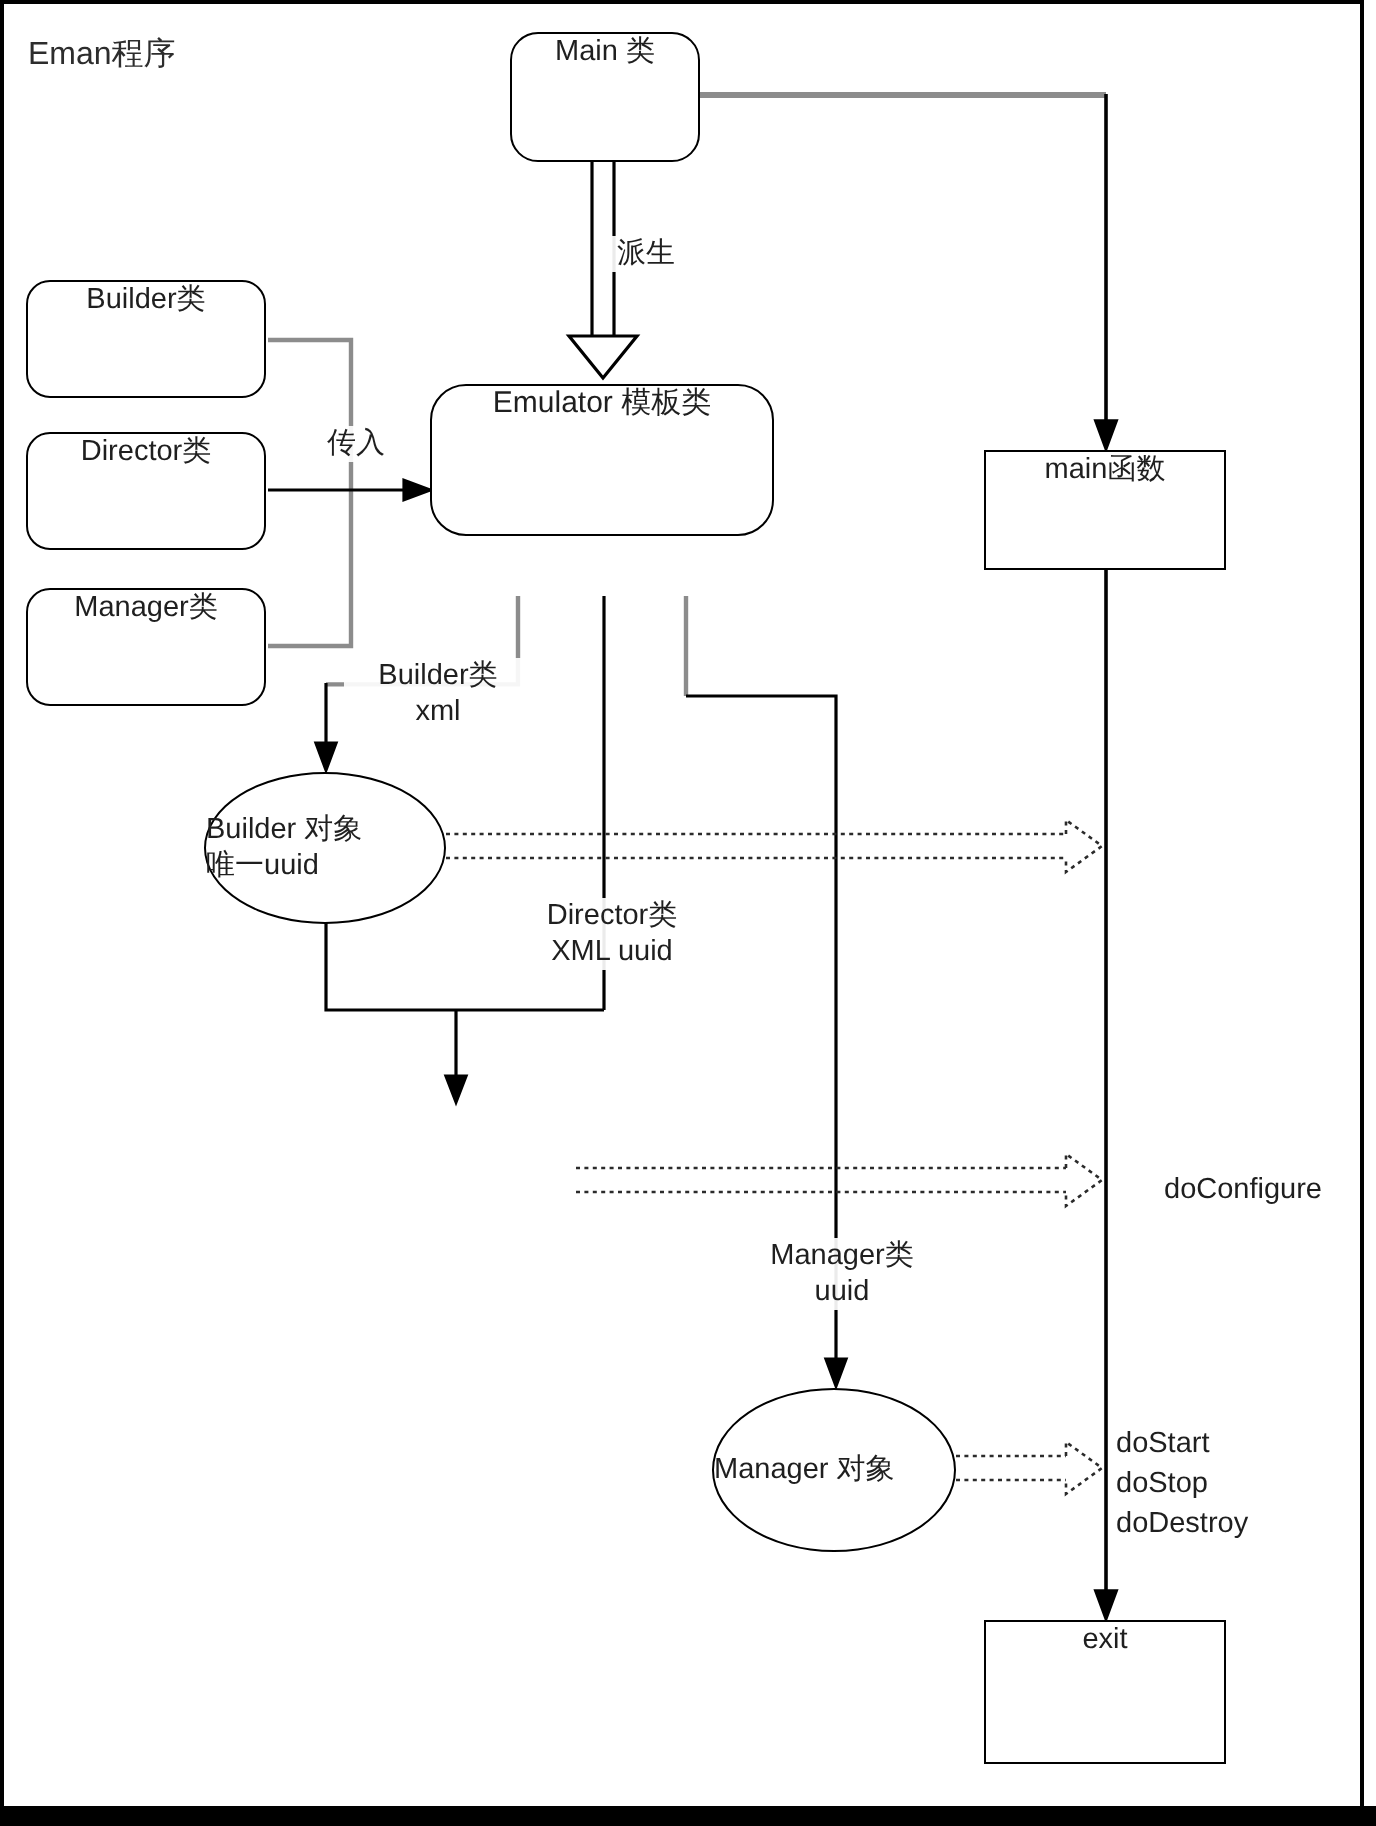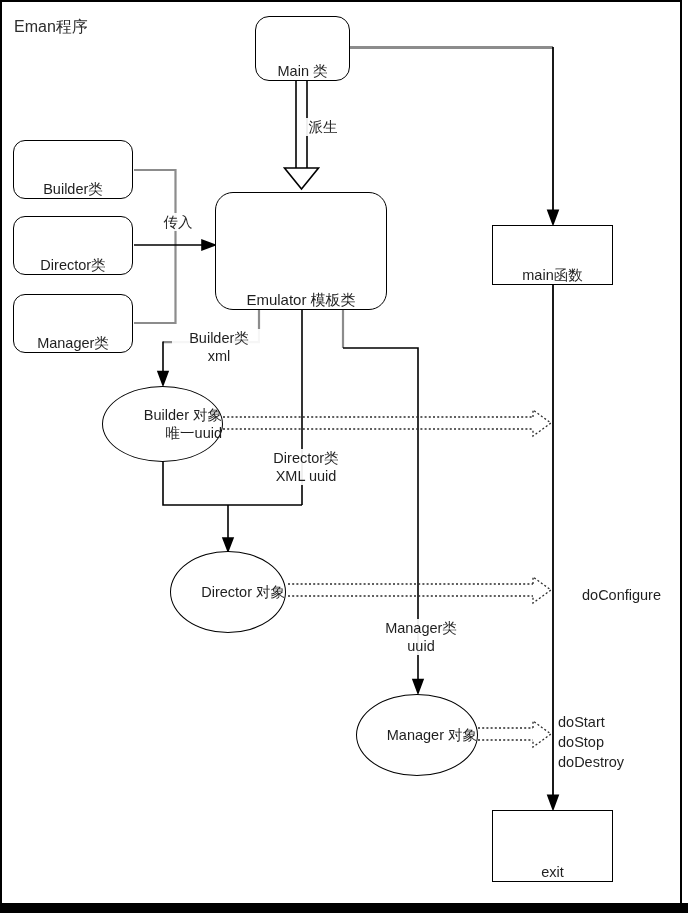--- a/index.html
+++ b/index.html
@@ -5,21 +5,21 @@
   html,body{margin:0;padding:0;background:#fff;}
   .canvas{
     position:relative;width:688px;height:913px;background:#ffffff;
     font-family:"Liberation Sans","DejaVu Sans",sans-serif;color:#1f1f1f;overflow:hidden;padding-left:32px;
   }
   .page-border{position:absolute;left:0;top:0;width:682px;height:905px;border:2px solid #000;box-sizing:border-box;pointer-events:none;}
   .bottom-bar{position:absolute;left:0;top:903px;width:688px;height:10px;background:#000;}
   .layer{position:absolute;left:0;top:0;width:688px;height:913px;}
   .node{
     position:absolute;box-sizing:border-box;background:#fff;border:1.6px solid #000;
-    display:flex;align-items:flex-end;justify-content:center;text-align:center;
+    display:flex;align-items:flex-start;justify-content:center;text-align:center;
     font-size:14.5px;line-height:18px;z-index:2;
   }
   .ellipse{border-radius:50%;flex-direction:column;}
   .lbl{
     position:absolute;z-index:3;font-size:14.5px;line-height:18px;text-align:center;
     background:rgba(255,255,255,0.92);padding:0 2px;
   }
   .title{position:absolute;left:14px;top:17px;font-size:16px;color:#2d2d2d;z-index:3;background:transparent;}
   .annot{position:absolute;z-index:3;font-size:14.5px;line-height:22px;text-align:center;}
   .annot.left{text-align:left;line-height:20px;}
@@ -95,21 +95,21 @@
 
   <div class="page-border"></div>
   <div class="bottom-bar"></div>
 
   <div class="title">Eman程序</div>
 
   <div class="node" style="left:255px;top:16px;width:95px;height:65px;border-radius:14px;">
     <span>Main 类</span>
   </div>
 
-  <div class="node" style="left:215px;top:192px;width:172px;height:118px;border-radius:18px;font-size:15px;">
+  <div class="node" style="left:215px;top:192px;width:172px;height:76px;border-radius:18px;font-size:15px;">
     <span>Emulator 模板类</span>
   </div>
 
   <div class="node" style="left:13px;top:140px;width:120px;height:59px;border-radius:12px;">
     <span>Builder类</span>
   </div>
 
   <div class="node" style="left:13px;top:216px;width:120px;height:59px;border-radius:12px;">
     <span>Director类</span>
   </div>
@@ -124,23 +124,20 @@
 
   <div class="node" style="left:492px;top:810px;width:121px;height:72px;">
     <span>exit</span>
   </div>
 
   <div class="node ellipse" style="left:102px;top:386px;width:121px;height:76px;">
     <span>Builder 对象</span>
     <span>唯一uuid</span>
   </div>
 
-  <div class="node ellipse" style="left:170px;top:551px;width:116px;height:82px;">
-    <span>Director 对象</span>
-  </div>
 
   <div class="node ellipse" style="left:356px;top:694px;width:122px;height:82px;">
     <span>Manager 对象</span>
   </div>
 
   <div class="lbl" style="left:283px;top:118px;width:38px;margin-left:19px;">派生</div>
 
   <div class="lbl" style="left:157px;top:213px;width:38px;">传入</div>
 
   <div class="lbl" style="left:172px;top:329px;width:90px;">

